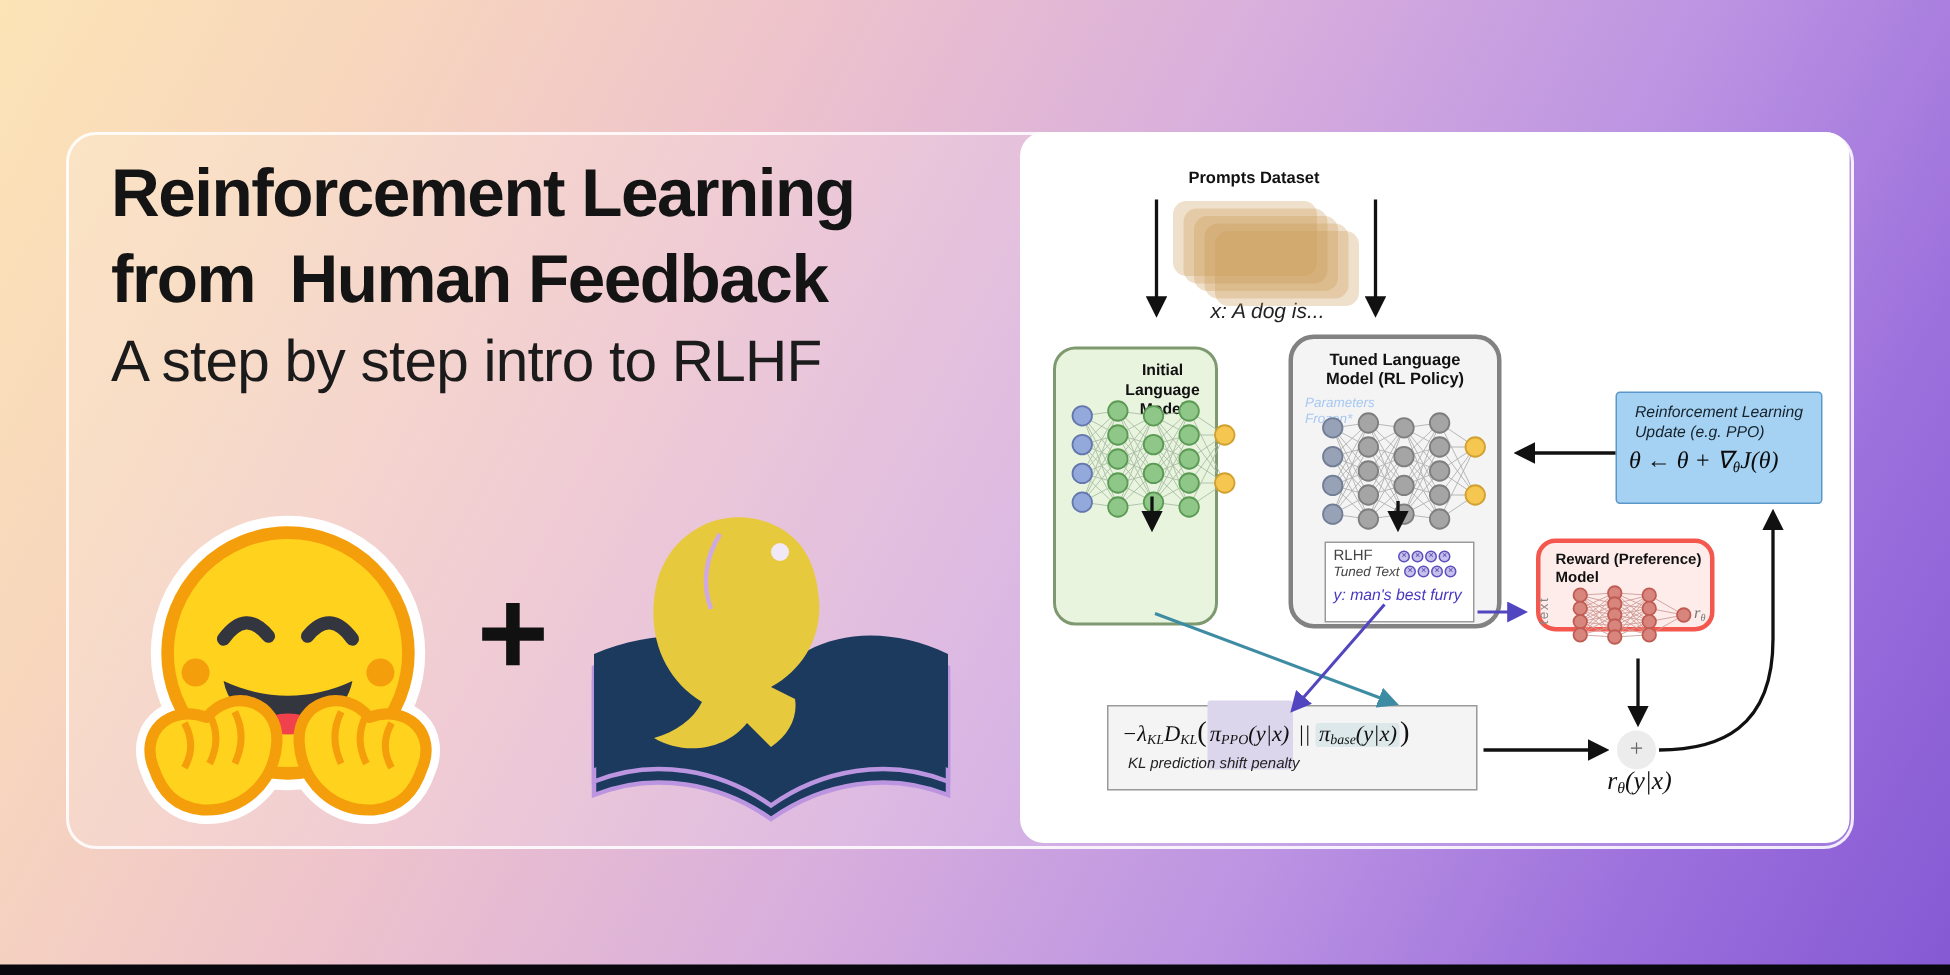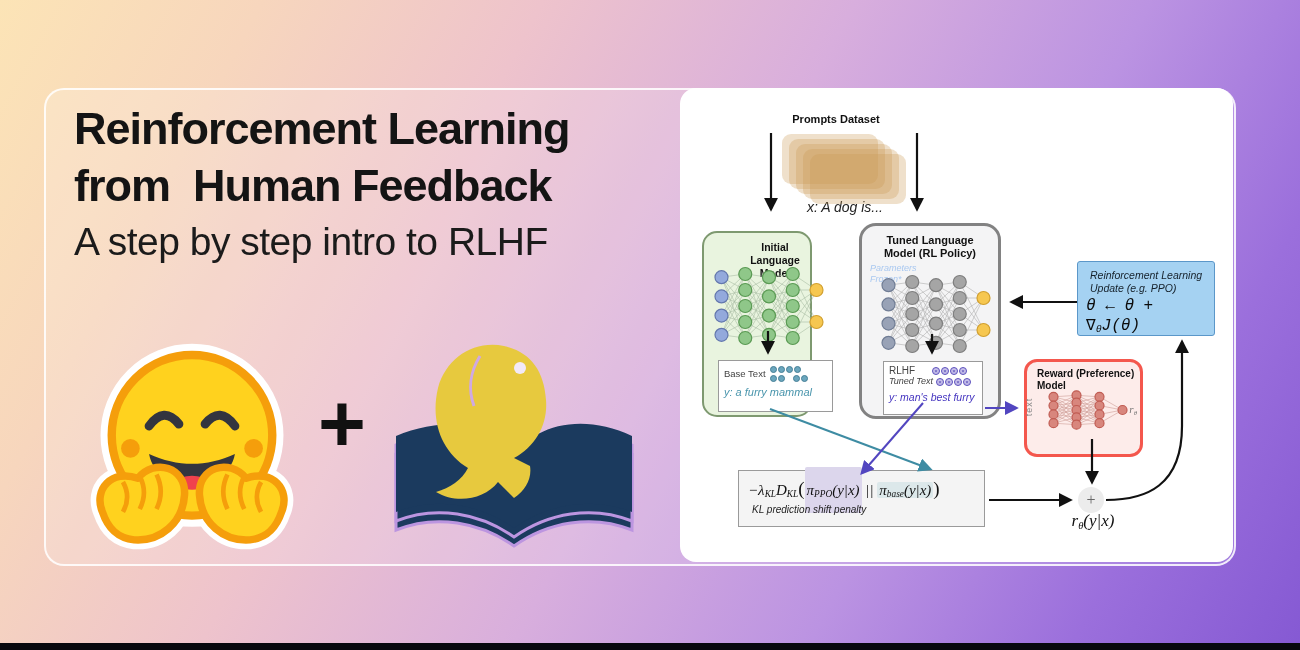--- a/index.html
+++ b/index.html
@@ -20,37 +20,37 @@
   .panel{position:absolute;left:634px;top:-2px;width:553px;height:474px;background:#ffffff;border-radius:16px;}
   .overlay{position:absolute;left:0;top:0;pointer-events:none;}
   .d-txt{position:absolute;color:#111;}
   .bold{font-weight:700;}
   .italic{font-style:italic;}
   .center{text-align:center;}
   
   .mbox{position:absolute;box-sizing:border-box;}
   .box-green{left:22px;top:143px;width:110px;height:186px;background:#e9f4df;border:2.5px solid #7e9970;border-radius:15px;padding-left:36px;}
   .box-gray{left:179px;top:135px;width:142px;height:196px;background:#f4f4f5;border:3px solid #828282;border-radius:17px;}
-  .box-red{left:344px;top:271px;width:119px;height:98px;background:#fdecea;border:3px solid #f4574d;border-radius:13px;}
+  .box-red{left:344px;top:271px;width:119px;height:62px;background:#fdecea;border:3px solid #f4574d;border-radius:13px;}
   .box-blue{left:397px;top:173px;width:138px;height:75px;background:#a5d2f2;border:1px solid #5b97c9;border-radius:3px;}
   .box-kl{left:58px;top:382px;width:247px;height:57px;background:#f4f4f4;border:1px solid #9a9a9a;}
   .mtitle{font-weight:700;font-size:11px;line-height:13px;color:#111;text-align:center;padding-top:8px;}
   .io-box{position:absolute;background:#fff;border:1px solid #9a9a9a;box-sizing:border-box;padding:3px 4px 2px 5px;}
   .io-row{display:flex;align-items:center;gap:4px;}
   .io-label{font-size:9.5px;color:#444;}
   .io-out{font-size:11px;font-style:italic;}
   .teal{color:#4b96ad;}
   .indigo{color:#4636c0;}
   .frozen{position:absolute;left:8px;top:37px;font-size:9px;font-style:italic;color:#a9c8f0;line-height:11px;}
   .dot{display:inline-block;width:7px;height:7px;border-radius:50%;background:#6ba6bd;border:1px solid #457f96;box-sizing:border-box;margin-right:1px;}
   .tok{display:inline-block;width:8px;height:8px;border-radius:50%;background:#c7c0ea;border:1px solid #5c50bd;box-sizing:border-box;margin-right:1px;position:relative;}
   .tok::before{content:"×";position:absolute;left:0;top:-1px;width:100%;text-align:center;font-size:6px;line-height:8px;color:#4a3fb0;}
   .rot-label{position:absolute;left:-7px;top:40px;font-size:9px;color:#888;letter-spacing:1px;transform:rotate(-90deg);}
   .sub{font-size:0.62em;vertical-align:-0.25em;}
-  .formula-blue{font-family:Liberation Mono, monospace;font-style:italic;font-size:16px;color:#0c0c0c;padding:2px 0 0 8px;}
+  .formula-blue{font-family:Liberation Serif, serif;font-style:italic;font-size:16px;color:#0c0c0c;padding:2px 0 0 8px;}
   .blue-label{font-size:10.5px;font-style:italic;color:#15212b;line-height:13px;padding:7px 0 0 12px;}
   .kl-formula{font-family:"Liberation Serif",serif;font-style:italic;font-size:15px;color:#111;padding:7px 0 0 9px;}
   .kl-caption{font-size:10px;font-style:italic;color:#222;padding:4px 0 0 13px;}
   .hl1{background:#dcd6ec;padding:15px 2px;border-radius:2px;font-style:italic;}
   .hl2{background:#dce8ea;padding:0 2px;border-radius:2px;}
   .bigpar{font-size:19px;font-style:normal;}
   .plus-node{position:absolute;left:398px;top:399px;width:26px;height:26px;border-radius:50%;background:#ececec;
     color:#666;font-size:16px;line-height:25px;text-align:center;font-family:"Liberation Serif",serif;}
   .r-formula{position:absolute;left:373px;top:423px;width:80px;text-align:center;font-family:"Liberation Serif",serif;font-style:italic;font-size:17px;color:#111;}
   .rtheta{position:absolute;right:3px;top:41px;font-family:"Liberation Serif",serif;font-style:italic;font-size:11px;color:#777;}
@@ -210,30 +210,20 @@
               <circle cx="56" cy="76.8" r="6.5" fill="#8fc789" stroke="#5a9a53"></circle>
               <circle cx="79.75" cy="16" r="6.5" fill="#8fc789" stroke="#5a9a53"></circle>
               <circle cx="79.75" cy="32" r="6.5" fill="#8fc789" stroke="#5a9a53"></circle>
               <circle cx="79.75" cy="48" r="6.5" fill="#8fc789" stroke="#5a9a53"></circle>
               <circle cx="79.75" cy="64" r="6.5" fill="#8fc789" stroke="#5a9a53"></circle>
               <circle cx="79.75" cy="80" r="6.5" fill="#8fc789" stroke="#5a9a53"></circle>
               <circle cx="103.5" cy="32" r="6.5" fill="#f6c750" stroke="#d2a02f"></circle>
               <circle cx="103.5" cy="64" r="6.5" fill="#f6c750" stroke="#d2a02f"></circle>
             </g>
           </svg>
-        <div class="io-box" style="left:14px;top:127px;width:115px;height:52px;">
-          <div class="io-row">
-            <span class="io-label">Base Text</span>
-            <span style="line-height:8px;">
-              <span class="dot"></span><span class="dot"></span><span class="dot"></span><span class="dot"></span><br>
-              <span class="dot"></span><span class="dot"></span><span style="display:inline-block;width:7px;"></span><span class="dot"></span><span class="dot"></span>
-            </span>
-          </div>
-          <div class="io-out teal" style="margin-top:4px;">y: a furry mammal</div>
-        </div>
       </div>
 
       <div class="mbox box-gray">
         <div class="mtitle">Tuned Language</div>
         <div class="mtitle" style="padding-top:0;">Model (RL Policy)</div>
         <div class="frozen">
           <span>Parameters</span><br>
           <span>Frozen*</span>
         </div>
         <svg id="nn-tuned" class="abs" style="left:18px;top:40px;" width="112" height="96" viewBox="0 0 112 96">

